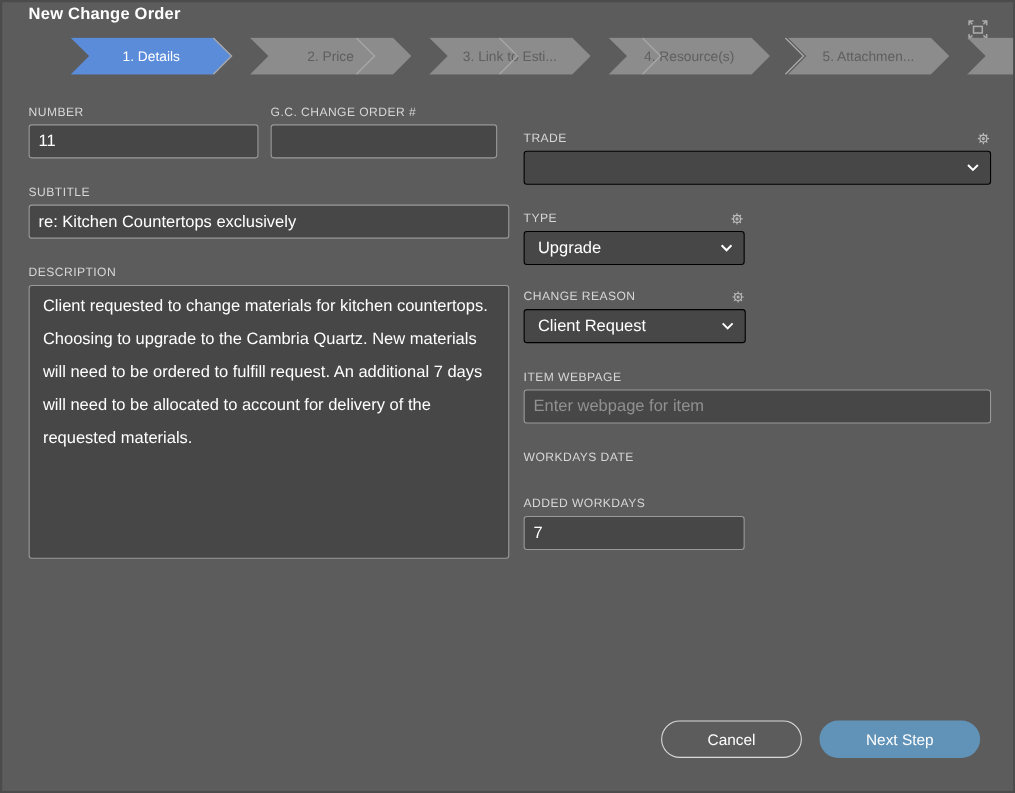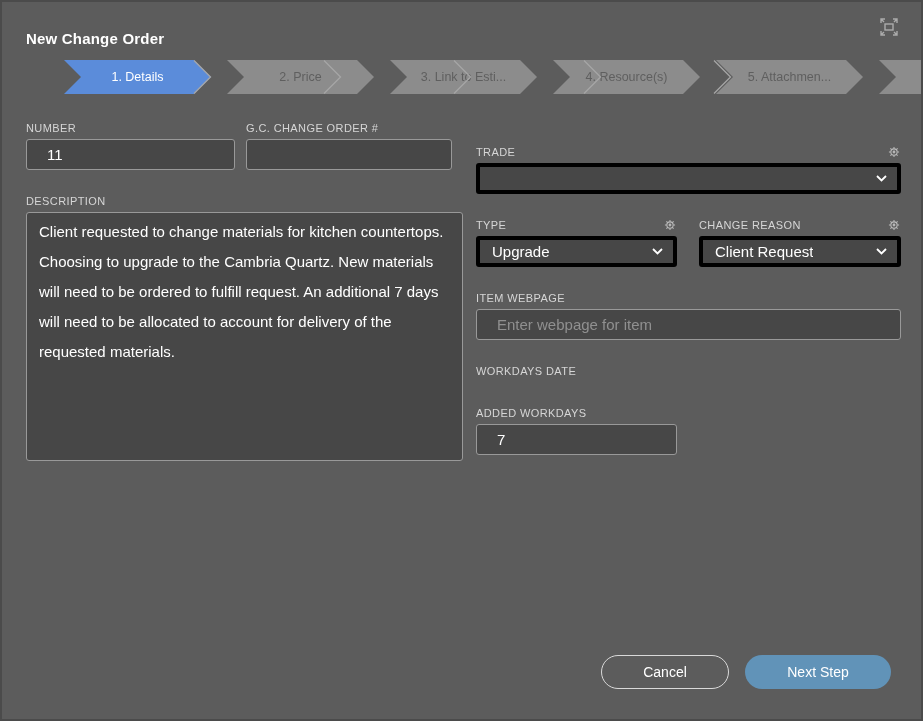--- a/index.html
+++ b/index.html
@@ -8,21 +8,21 @@
     width:923px; height:721px;
     box-sizing:border-box;
     background:#5c5c5c;
     border:2px solid #4b4b4b;
     font-family:"Liberation Sans", sans-serif;
     color:#ffffff;
     overflow:hidden;
   }
 
   
-  .dialog-header { padding:28px 24px 0 24px; }
+  .dialog-header { padding:2px 24px 0 24px; }
   .title { font-size:15px; font-weight:bold; letter-spacing:.2px; color:#ffffff; }
   .expand-btn { position:absolute; top:13px; right:20px; width:24px; height:24px; cursor:pointer; }
 
   
   .stepper { position:relative; margin:13px 0 0 62px; width:798px; height:34px; }
   .steps { display:flex; height:34px;gap:33px; }
   .step {
     width:147px; height:34px; margin-left:-17px;
     clip-path:polygon(0 0, calc(100% - 17px) 0, 100% 50%, calc(100% - 17px) 100%, 0 100%, 17px 50%);
     background:#8c8c8c;
@@ -40,40 +40,40 @@
   .col-left  { width:437px; flex:none; }
   .col-right { width:425px; flex:none; }
   .group { margin-bottom:24px; }
   .label-row { display:flex; justify-content:space-between; align-items:center; height:13px; margin-bottom:5px; }
   .label { font-size:11px; color:#d6d6d6; letter-spacing:.4px; white-space:nowrap; }
   .gear { width:14px; height:14px; cursor:pointer; flex:none; }
 
   .field {
     box-sizing:border-box; width:100%; height:31px;
     background:#474747; border:1px solid #999999; border-radius:3px;
-    color:#ffffff; font-size:15px; padding:0 20px;
+    color:#ffffff; font-size:15px; padding:0 8px;
     font-family:"Liberation Sans", sans-serif;
     outline:none;
   }
   .field::placeholder { color:#909090; }
   textarea.field { height:249px; padding:4px 12px; line-height:30px; resize:none; }
 
   .selectbox {
     box-sizing:border-box; width:100%; height:31px;
-    background:#474747; border:4px solid #000000; border-radius:3px;
+    background:#474747; border:1px solid #000000; border-radius:3px;
     display:flex; align-items:center; justify-content:space-between;
     padding:0 10px 0 12px; font-size:15px; color:#ffffff; cursor:pointer;
   }
   .selectbox .sel-text { white-space:nowrap; overflow:hidden; }
 
   .pair { display:flex; }
   .pair-left  { gap:11px; }
   .pair-left  .w1 { width:209px; flex:none; }
   .pair-left  .w2 { width:206px; flex:none; }
-  .pair-right { gap:22px; }
+  .pair-right { gap:22px;flex-direction:column; }
   .pair-right .w1 { width:201px; flex:none; }
   .pair-right .w2 { width:202px; flex:none; }
   .narrow { width:201px; }
 
   
   .footer { position:absolute; right:30px; bottom:30px; display:flex; gap:16px; }
   .btn {
     height:34px; border-radius:17px; font-size:14px;
     font-family:"Liberation Sans", sans-serif; color:#ffffff; cursor:pointer;
   }
@@ -141,20 +141,26 @@
           <input class="field" type="text" value="11" style="">
         </div>
         <div class="w2">
           <div class="label-row">
             <span class="label">G.C. CHANGE ORDER #</span>
           </div>
           <input class="field" type="text" value="" style="">
         </div>
       </div>
 
+      <div class="group">
+        <div class="label-row">
+          <span class="label">SUBTITLE</span>
+        </div>
+        <input class="field" type="text" value="re: Kitchen Countertops exclusively" style="">
+      </div>
 
       <div class="group">
         <div class="label-row">
           <span class="label">DESCRIPTION</span>
         </div>
         <textarea class="field" spellcheck="false" style="">Client requested to change materials for kitchen countertops. Choosing to upgrade to the Cambria Quartz. New materials will need to be ordered to fulfill request. An additional 7 days will need to be allocated to account for delivery of the requested materials.</textarea>
       </div>
 
     </div>
 

